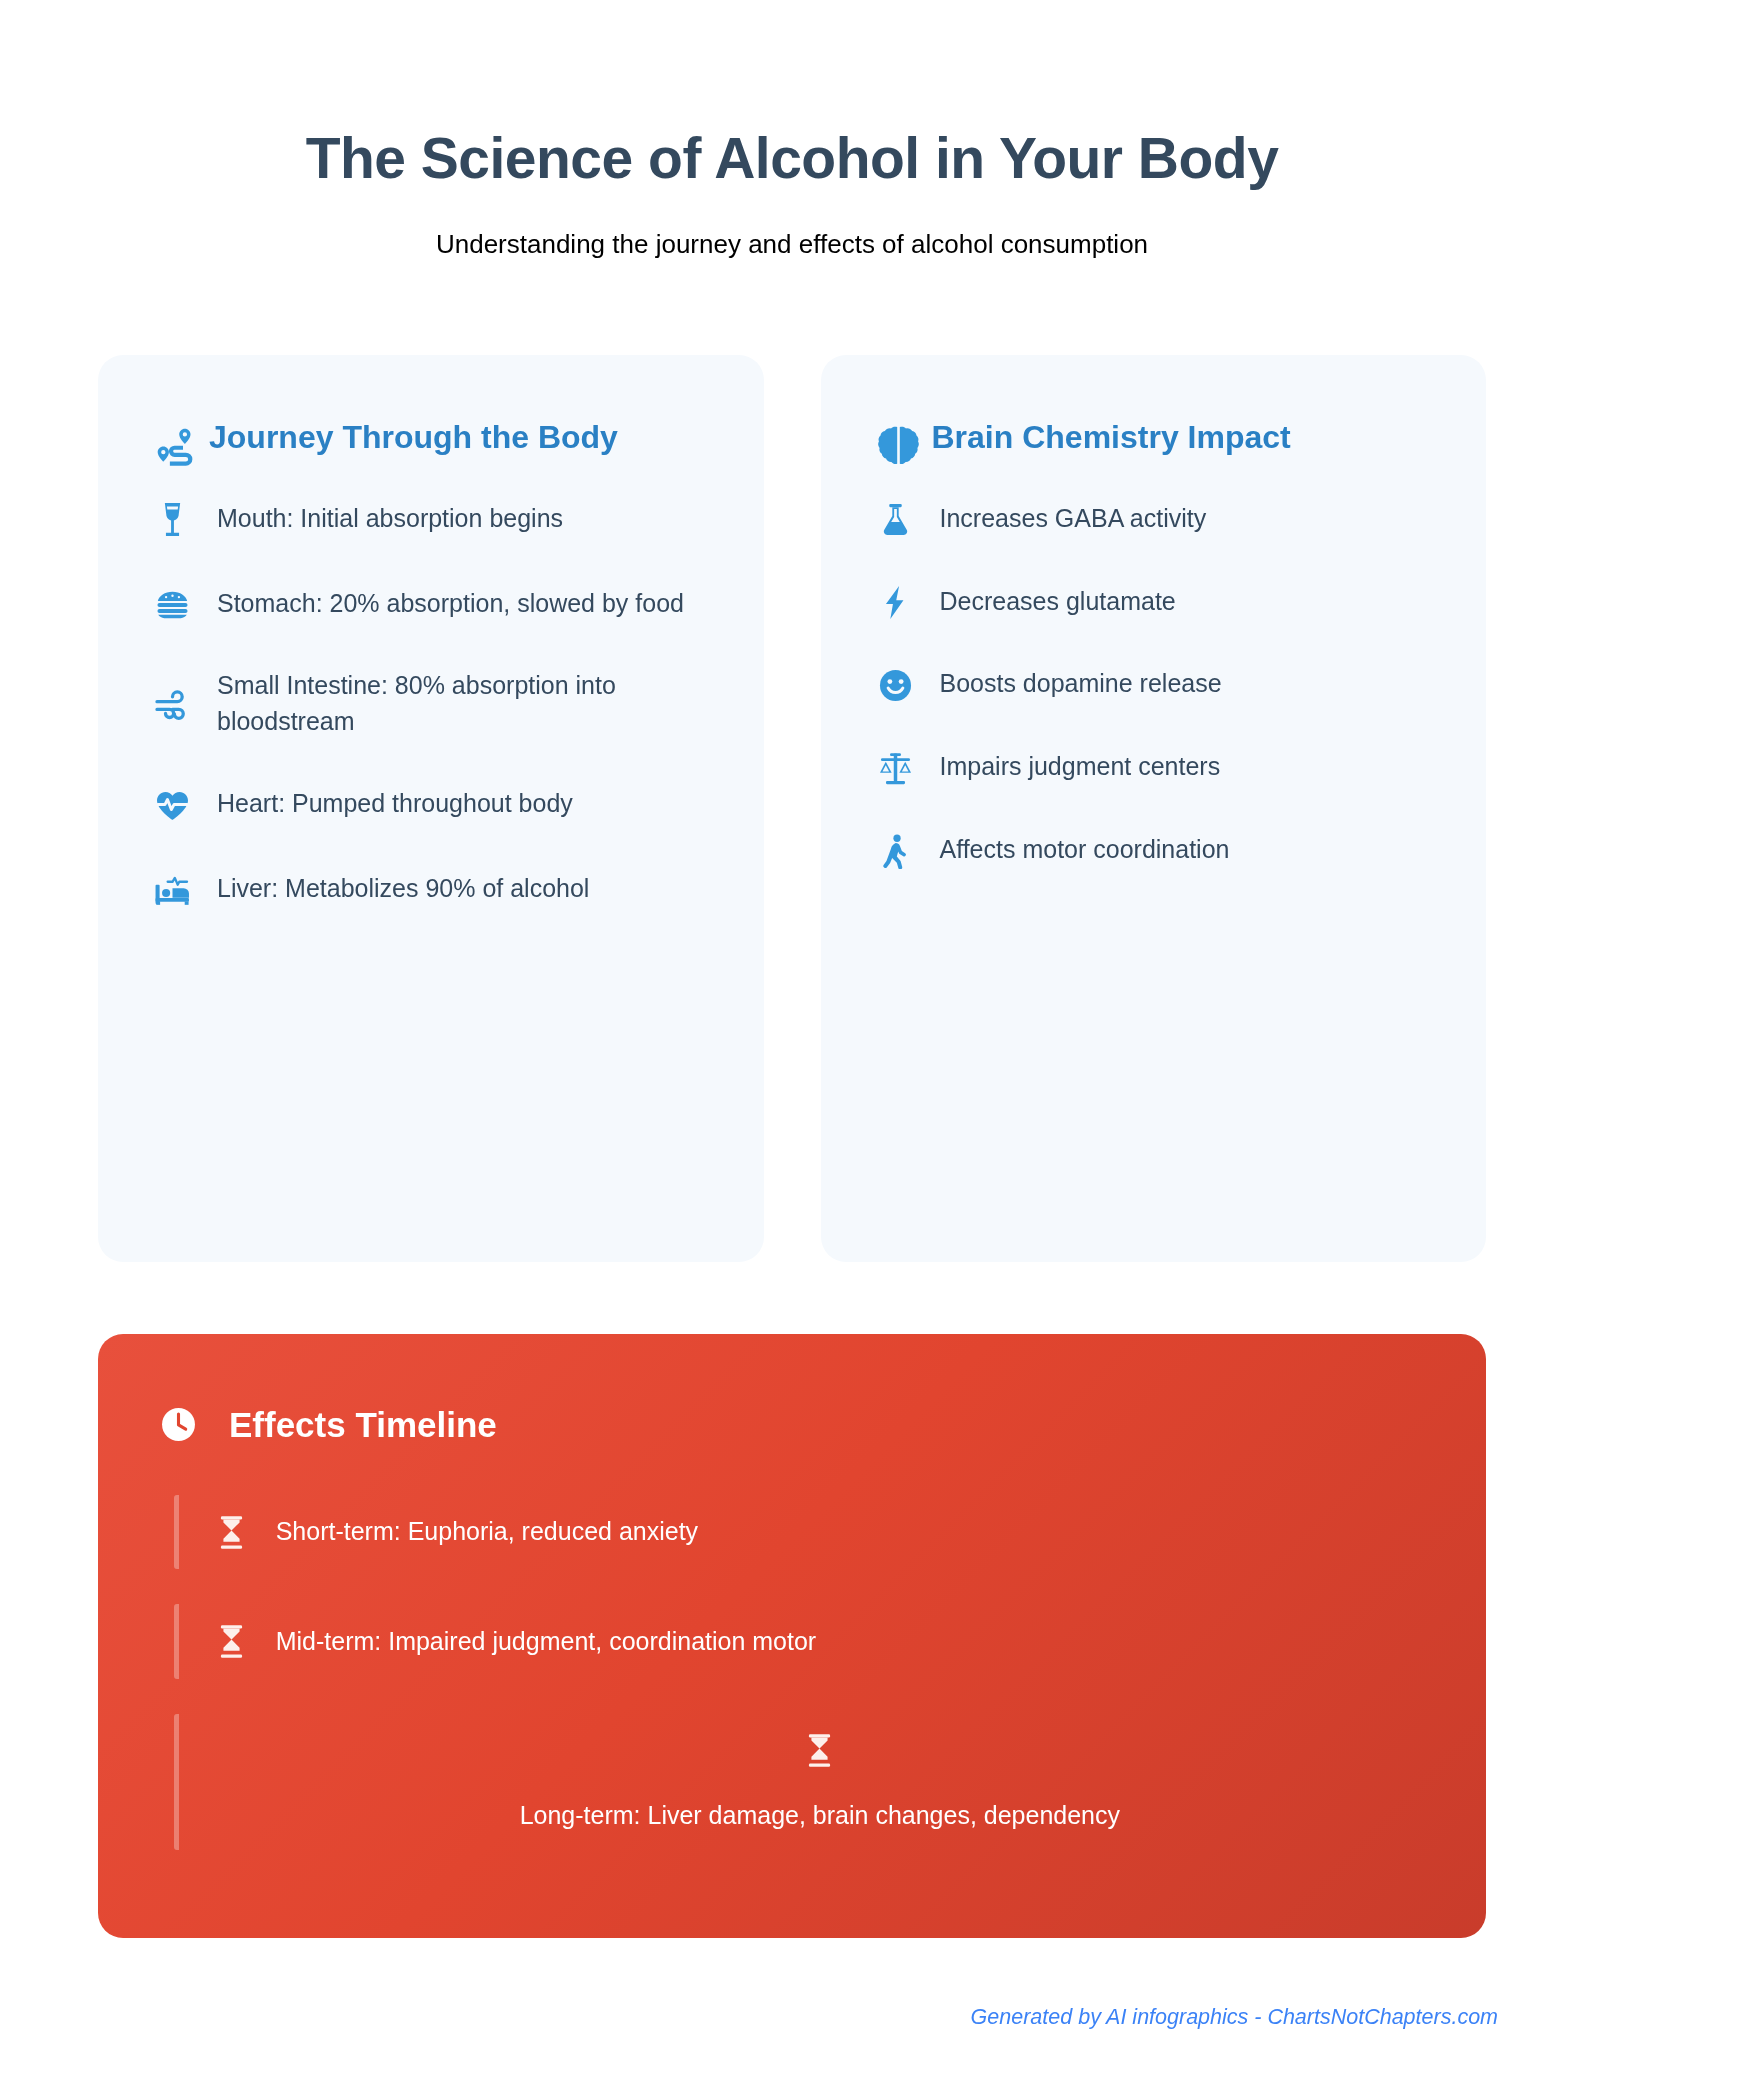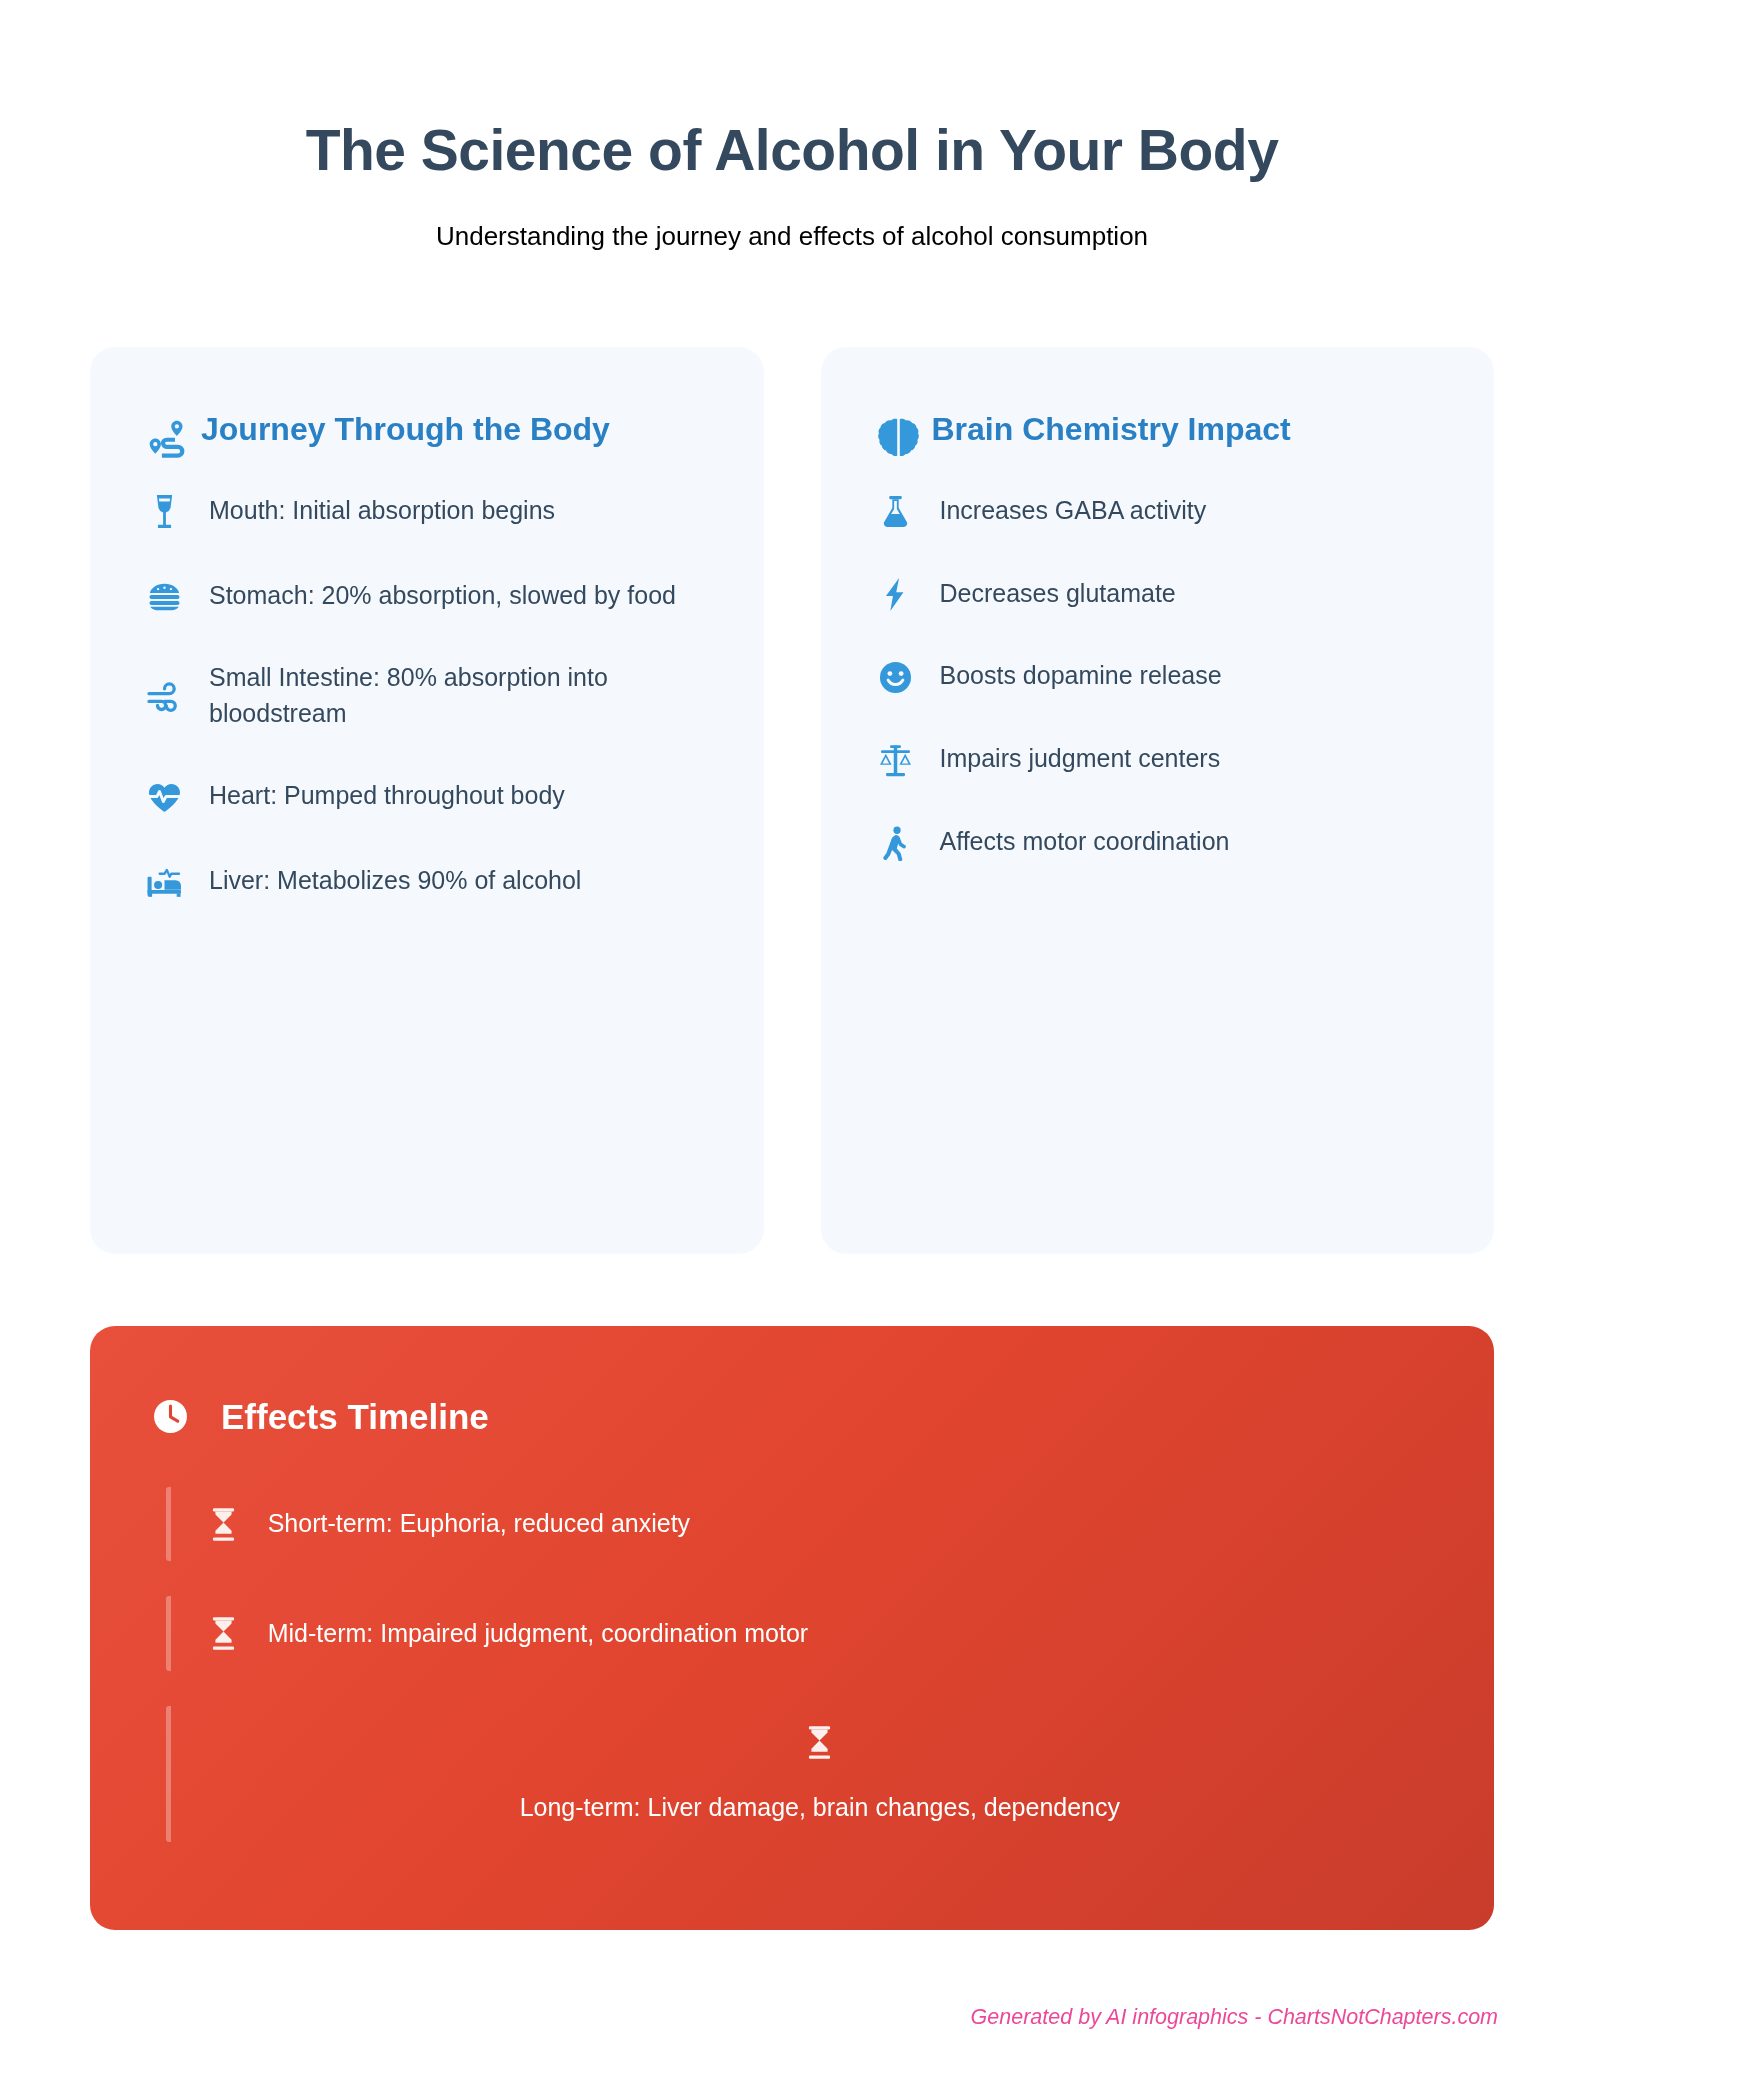--- a/index.html
+++ b/index.html
@@ -9,21 +9,21 @@
     height: 2087px;
     background: #ffffff;
     font-family: "Liberation Sans", sans-serif;
   }
 
   .page {
     position: relative;
     width: 1584px;
     height: 2087px;
     background: #ffffff;
-    padding: 4px;
+    padding: 12px;
     overflow: hidden;
   }
 
   
   .header {
     padding-top: 115px;
     text-align: center;
   }
   .main-title {
     font-size: 57px;
@@ -160,21 +160,21 @@
     line-height: 1.35;
   }
 
   
   .footer {
     position: absolute;
     right: 86px;
     bottom: 57px;
     font-size: 21.5px;
     font-style: italic;
-    color: #ec4899;
+    color: #3b82f6;
   }
 </style>
 </head>
 <body>
 
 <div class="page">
 
   <div class="header">
     <h1 class="main-title">The Science of Alcohol in Your Body</h1>
     <p class="subtitle">Understanding the journey and effects of alcohol consumption</p>

